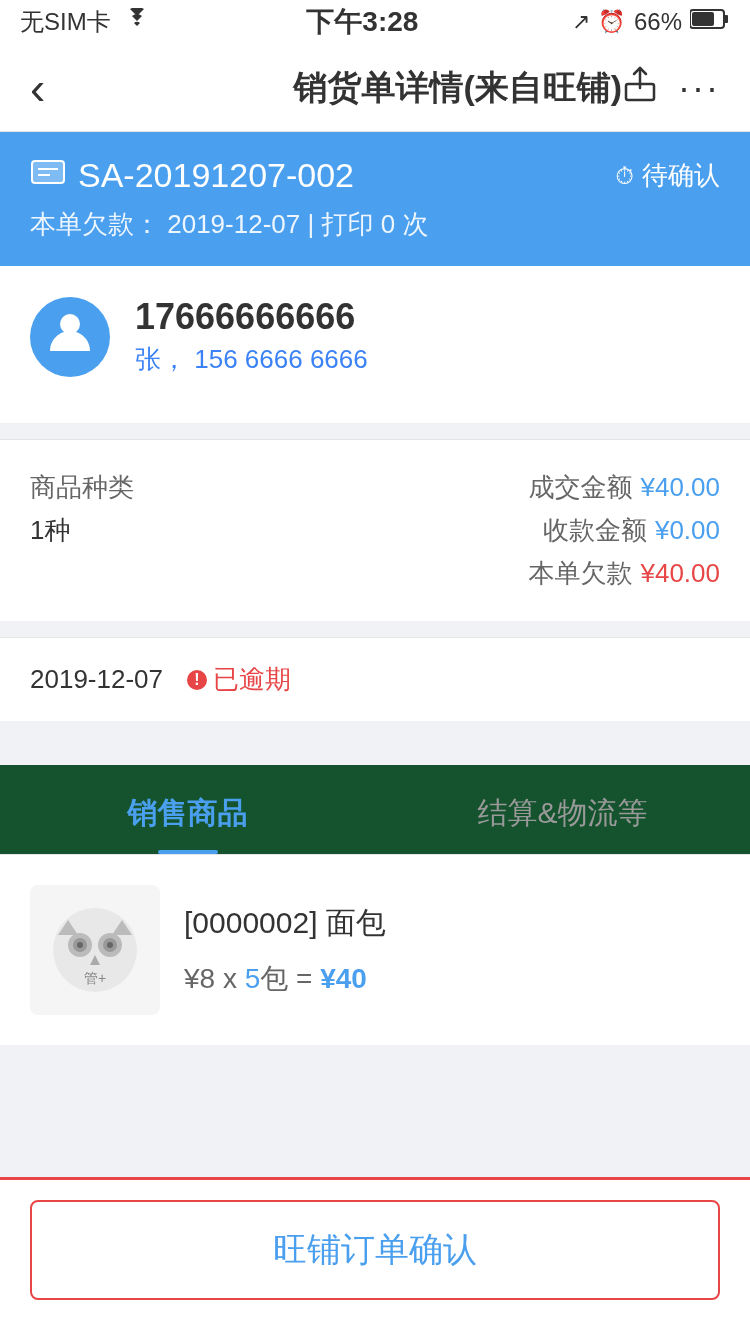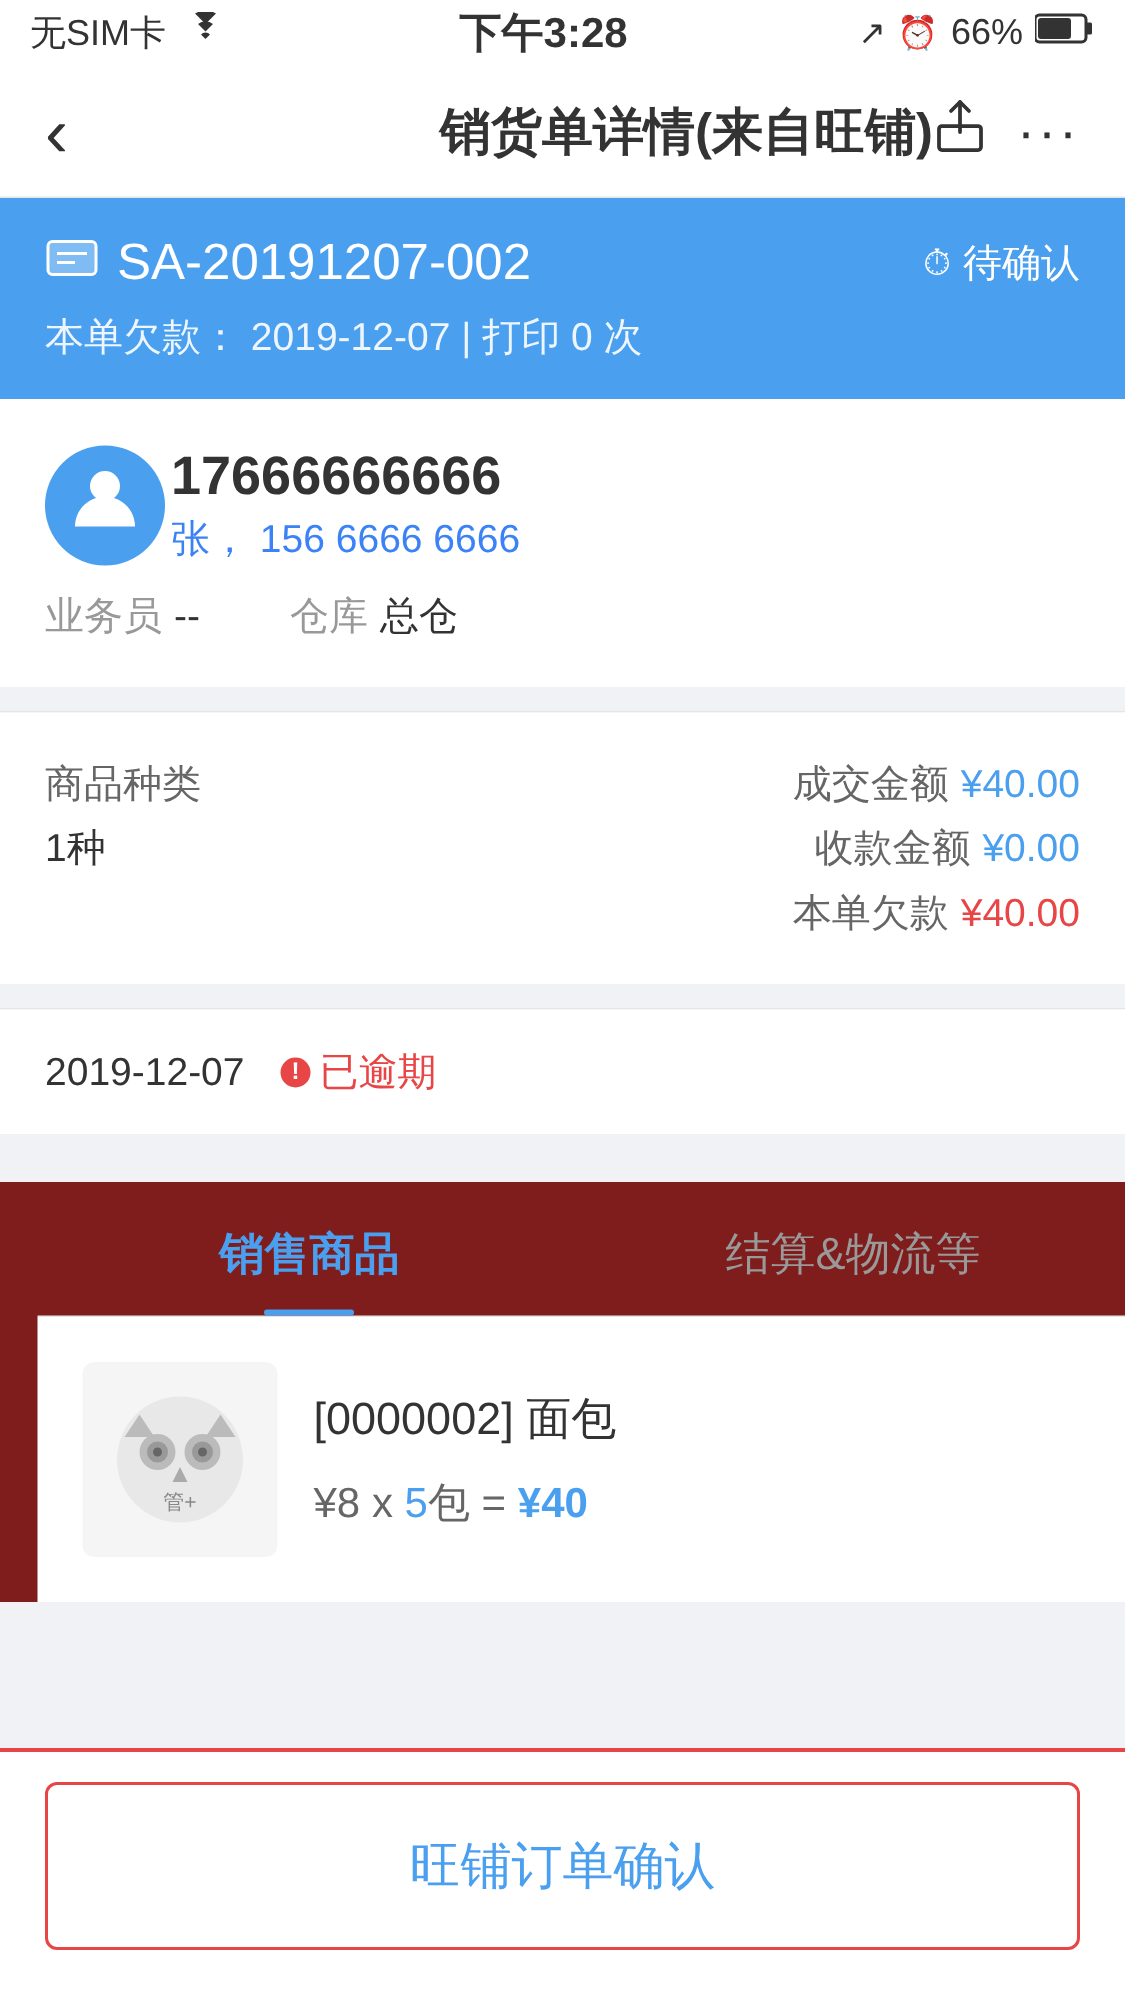--- a/index.html
+++ b/index.html
@@ -88,21 +88,21 @@
     .card {
       background: #fff;
       margin-bottom: 16px;
     }
     .customer-card {
       padding: 30px;
     }
     .customer-top {
       display: flex;
       align-items: center;
-      gap: 4px;
+      gap: 25px;
       margin-bottom: 16px;
     }
     .avatar {
       width: 80px;
       height: 80px;
       border-radius: 50%;
       background: #4a9fef;
       display: flex;
       align-items: center;
       justify-content: center;
@@ -184,24 +184,23 @@
       display: inline-flex;
       align-items: center;
       justify-content: center;
       color: #fff;
       font-size: 16px;
       font-weight: 700;
     }
 
     
     .tabs-container {
-      background: #7f1d1d;
-      margin-top: 0;
+      background: #14532d;
+      margin-top: 12px;
       margin-bottom: 0;
-      padding-left: 25px;
     }
     .tabs {
       display: flex;
       border-bottom: 1px solid #e5e5e5;
     }
     .tab {
       flex: 1;
       text-align: center;
       padding: 28px 0 20px;
       font-size: 30px;
@@ -276,21 +275,21 @@
       position: fixed;
       bottom: 0;
       left: 0;
       width: 750px;
       background: #fff;
       padding: 20px 30px 34px;
       border-top: 3px solid #e84646;
     }
     .confirm-btn {
       width: 100%;
-      height: 112px;
+      height: 100px;
       border: 2px solid #e84646;
       background: #fff;
       color: #4a9fef;
       font-size: 34px;
       font-weight: 500;
       border-radius: 8px;
       cursor: pointer;
       display: flex;
       align-items: center;
       justify-content: center;
@@ -388,30 +387,20 @@
       </span>
     </div>
     <div>
       <div class="customer-phone">17666666666</div>
       <div class="customer-name">
         <span>张，</span>
         <span>156 6666 6666</span>
       </div>
     </div>
   </div>
-  <div class="customer-meta">
-    <div class="meta-item">
-      <span class="meta-label">业务员</span>
-      <span class="meta-value">--</span>
-    </div>
-    <div class="meta-item">
-      <span class="meta-label">仓库</span>
-      <span class="meta-value">总仓</span>
-    </div>
-  </div>
 </div>
 
 <div class="thin-divider"></div>
 
 <div class="card summary-card">
   <div class="summary-left">
     <span class="summary-type-label">商品种类</span>
     <span class="summary-type-value">1种</span>
   </div>
   <div class="summary-right">

